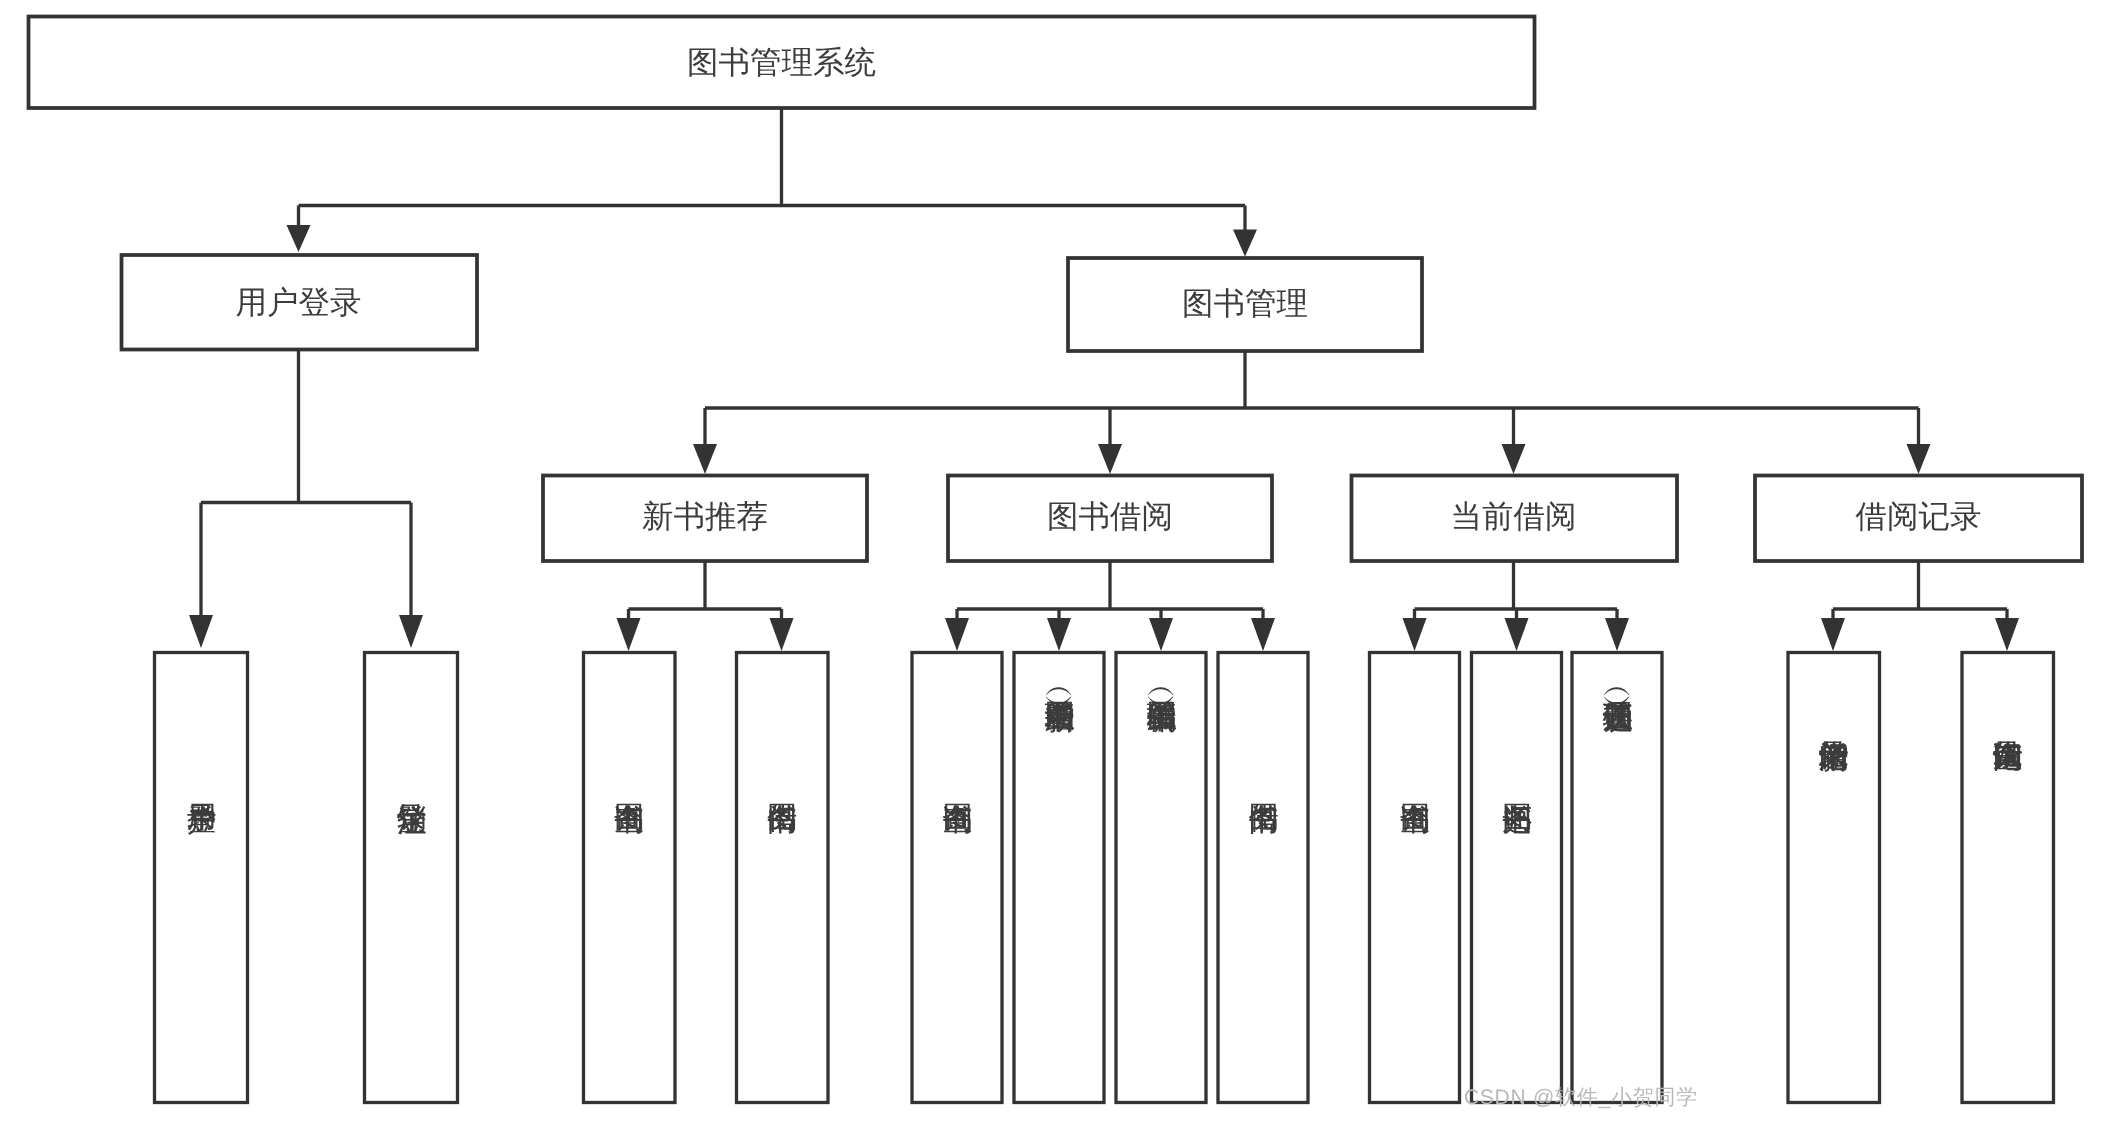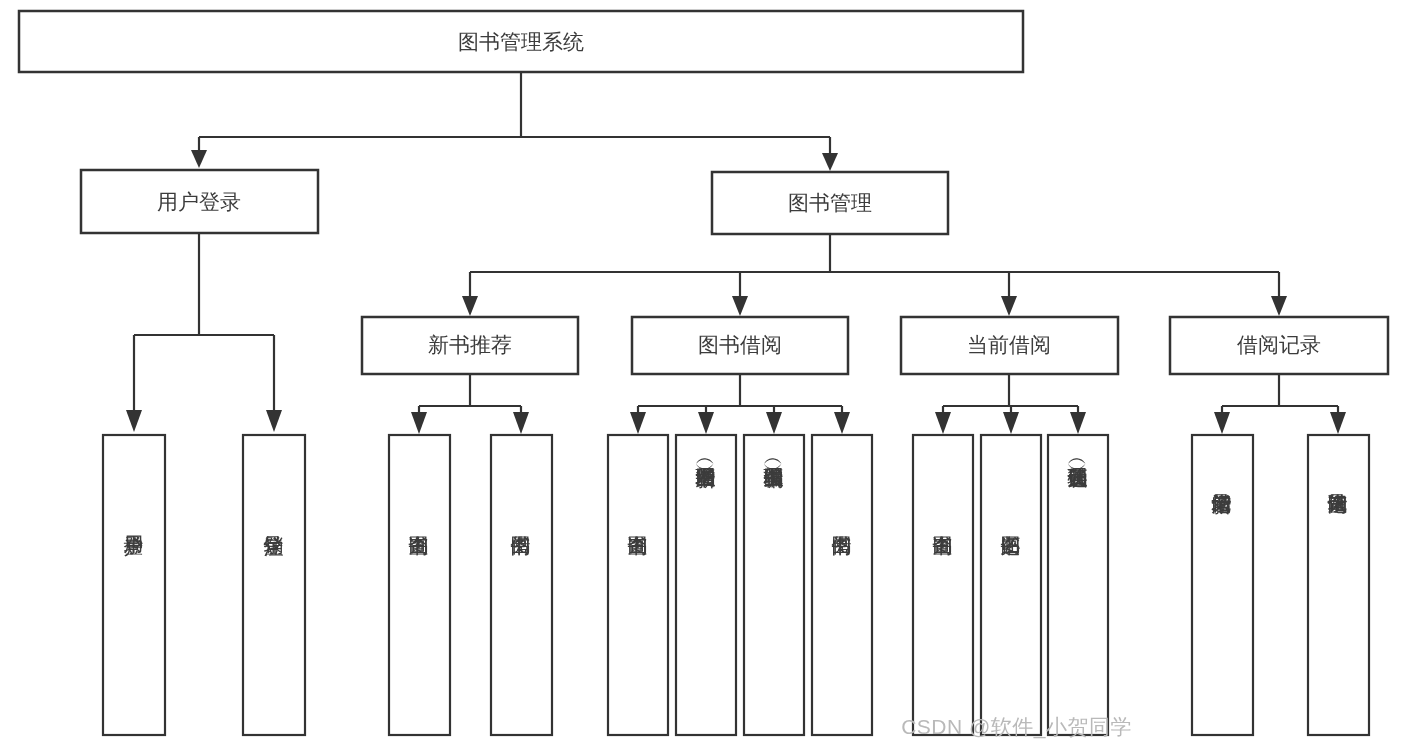--- a/index.html
+++ b/index.html
@@ -53,21 +53,21 @@
     font-family: "Liberation Sans", "DejaVu Sans", sans-serif;
     font-size: 20px;
     fill: #3c3c3c;
     text-anchor: middle;
   }
   .watermark {
     position: absolute;
     right: 14px;
     bottom: 6px;
     font-family: "Liberation Sans", "DejaVu Sans", sans-serif;
-    font-size: 21px;
+    font-size: 14px;
     color: #b9b9b9;
     letter-spacing: 0.5px;
     white-space: nowrap;
     pointer-events: none;
   }
 </style>
 </head>
 <body>
 
 <div id="diagram-root">

